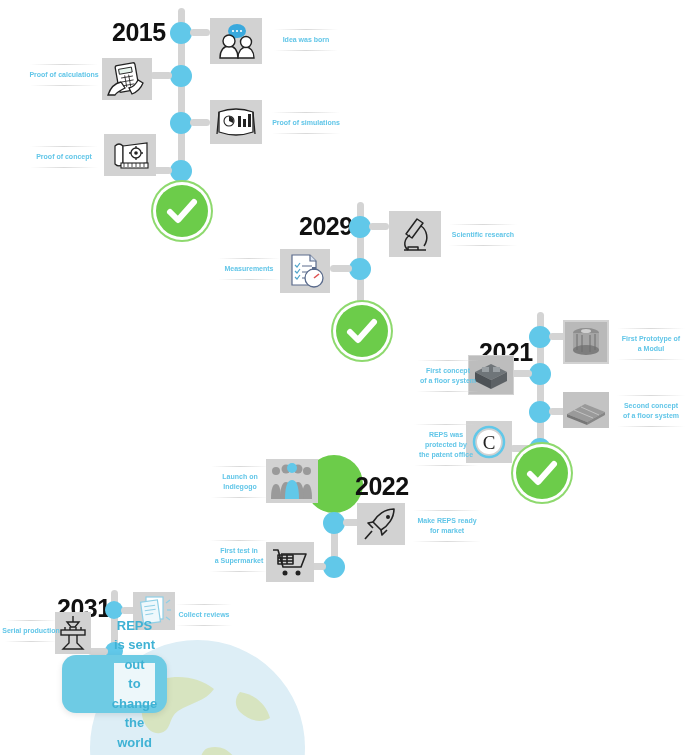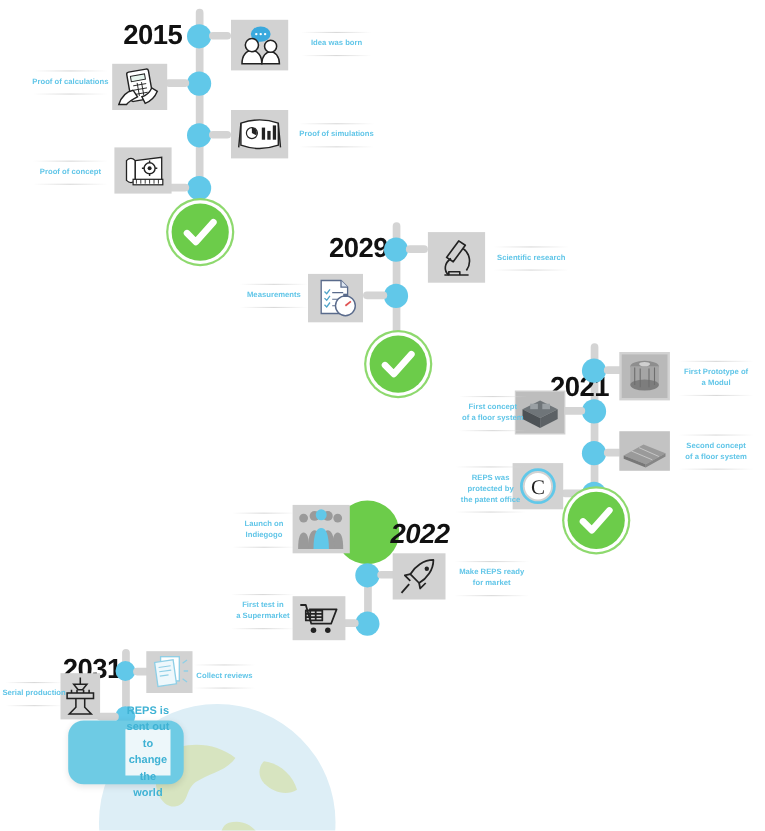--- a/index.html
+++ b/index.html
@@ -193,21 +193,21 @@
   <div class="cap" style="left:212px;top:258px;width:70px;">Measurements</div>
 
   <div class="check" style="left:336px;top:305px;">
     <svg width="52" height="52" viewBox="0 0 52 52">
       <path d="M14 27 l8 8 l16 -18" fill="none" stroke="#ffffff" stroke-width="6" stroke-linecap="round" stroke-linejoin="round"></path>
     </svg>
   </div>
 
   <div class="spine" style="left:537px;top:312px;height:160px;"></div>
 
-  <div class="year" style="left:500px;top:322px;margin-top:16px;">2021</div>
+  <div class="year" style="left:479px;top:322px;margin-top:16px;">2021</div>
 
   <div class="node" style="left:529px;top:326px;"></div>
   <div class="stub" style="left:549px;top:333px;width:18px;"></div>
   <div class="tile" style="left:563px;top:320px;width:46px;height:44px;">
     <svg width="42" height="40" viewBox="0 0 42 40">
       <rect width="42" height="40" fill="#b9b9b9"></rect>
       <ellipse cx="21" cy="11" rx="13" ry="5" fill="#8e8e8e"></ellipse>
       <path d="M8 11 l0 17 q13 6 26 0 l0 -17" fill="#a5a5a5"></path>
       <ellipse cx="21" cy="28" rx="13" ry="5" fill="#7d7d7d"></ellipse>
       <g stroke="#6e6e6e" stroke-width="1">
@@ -269,21 +269,21 @@
 
   <div class="check" style="left:516px;top:447px;">
     <svg width="52" height="52" viewBox="0 0 52 52">
       <path d="M14 27 l8 8 l16 -18" fill="none" stroke="#ffffff" stroke-width="6" stroke-linecap="round" stroke-linejoin="round"></path>
     </svg>
   </div>
 
   <div class="spine" style="left:331px;top:470px;height:105px;"></div>
 
   <div class="bigdot" style="left:305px;top:455px;"></div>
-  <div class="year" style="left:355px;top:472px;font-style:italic;">2022</div>
+  <div class="year" style="left:355px;top:472px;">2022</div>
 
   <div class="stub" style="left:300px;top:481px;width:14px;"></div>
   <div class="tile" style="left:266px;top:459px;width:52px;height:44px;">
     <svg width="48" height="40" viewBox="0 0 48 40">
       <g fill="#9a9a9a">
         <circle cx="8" cy="10" r="4"></circle>
           <path d="M3 38 c0 -11 2 -15 5 -15 c3 0 5 4 5 15 z"></path>
         <circle cx="18" cy="8" r="4.5"></circle>
           <path d="M12 38 c0 -13 3 -17 6 -17 c3 0 6 4 6 17 z"></path>
         <circle cx="39" cy="10" r="4"></circle>
@@ -379,18 +379,18 @@
 
   <div class="globe" style="left:90px;top:640px;">
     <svg width="215" height="215" viewBox="0 0 215 215">
       <path class="landmass" d="M58 45 c22 -12 48 -10 66 4 c-8 12 -24 14 -36 22 c-10 7 -6 20 -18 22 c-12 2 -20 -14 -18 -26 c2 -10 0 -18 6 -22 z"></path>
       <path class="landmass" d="M118 108 c14 -4 26 4 30 18 c4 16 -6 32 -20 44 c-8 7 -18 14 -24 8 c-6 -6 2 -18 4 -28 c3 -14 -2 -38 10 -42 z"></path>
       <path class="landmass" d="M150 52 c14 2 26 12 30 26 c-10 6 -22 2 -30 -6 c-5 -5 -6 -14 0 -20 z"></path>
     </svg>
   </div>
 
   <div class="endcard" style="left:62px;top:655px;width:105px;height:58px;">
-    <div class="endcard-inner" style="top:8px;height:42px;font-size:10px;margin-left:40px;">REPS is sent out
+    <div class="endcard-inner" style="top:8px;height:42px;font-size:13px;margin-left:40px;">REPS is sent out
 to change the
 world</div>
   </div>
 
 </div>
 
 </body></html>

